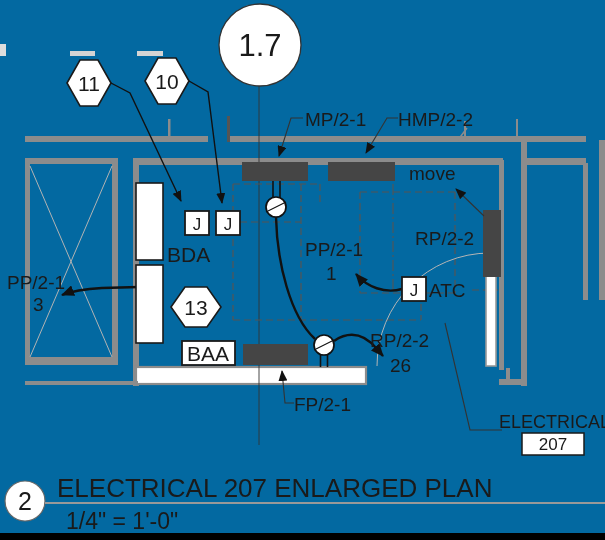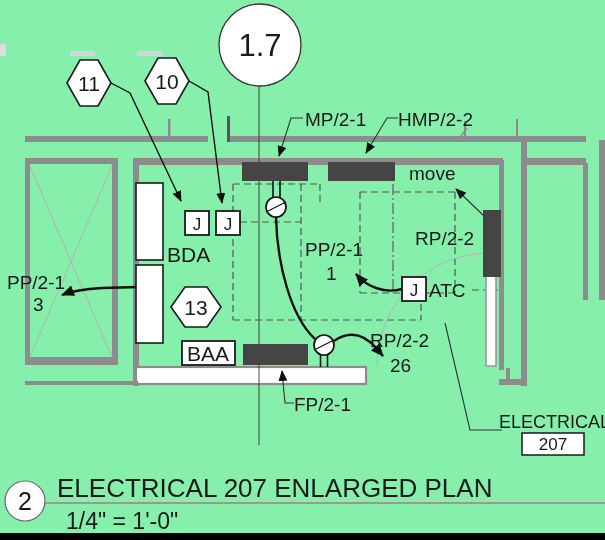--- a/index.html
+++ b/index.html
@@ -1,16 +1,16 @@
 <!DOCTYPE html>
 <html><head>
 <meta charset="utf-8">
 <style>
   html,body{margin:0;padding:0;background:#fff;}
-  .page{position:relative;width:605px;height:540px;background:#86efac;overflow:hidden;
+  .page{position:relative;width:605px;height:540px;background:#0369a1;overflow:hidden;
         font-family:"Liberation Sans",sans-serif;}
   svg{position:absolute;left:0;top:0;}
   text{font-family:"Liberation Sans",sans-serif;fill:#1a1a1a;}
   .lbl{font-size:19px;}
   .lbl-sm{font-size:18px;}
   .big{font-size:21px;}
   .wall{fill:#8c8c8c;}
   .blk{stroke:#1a1a1a;fill:#ffffff;}
   .dash{stroke:#555;stroke-width:1.2;fill:none;stroke-dasharray:7 4;}
   .dashdot{stroke:#555;stroke-width:1.1;fill:none;stroke-dasharray:11 3 2 3;}

